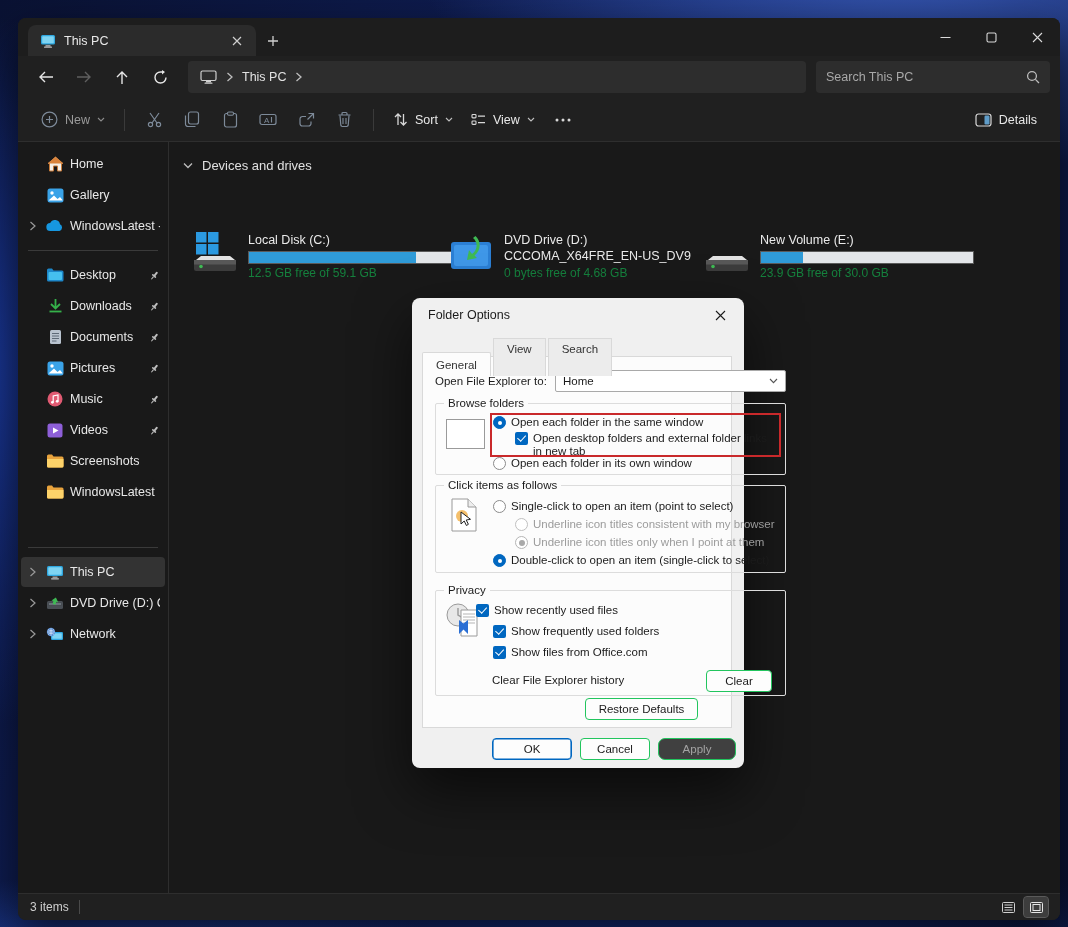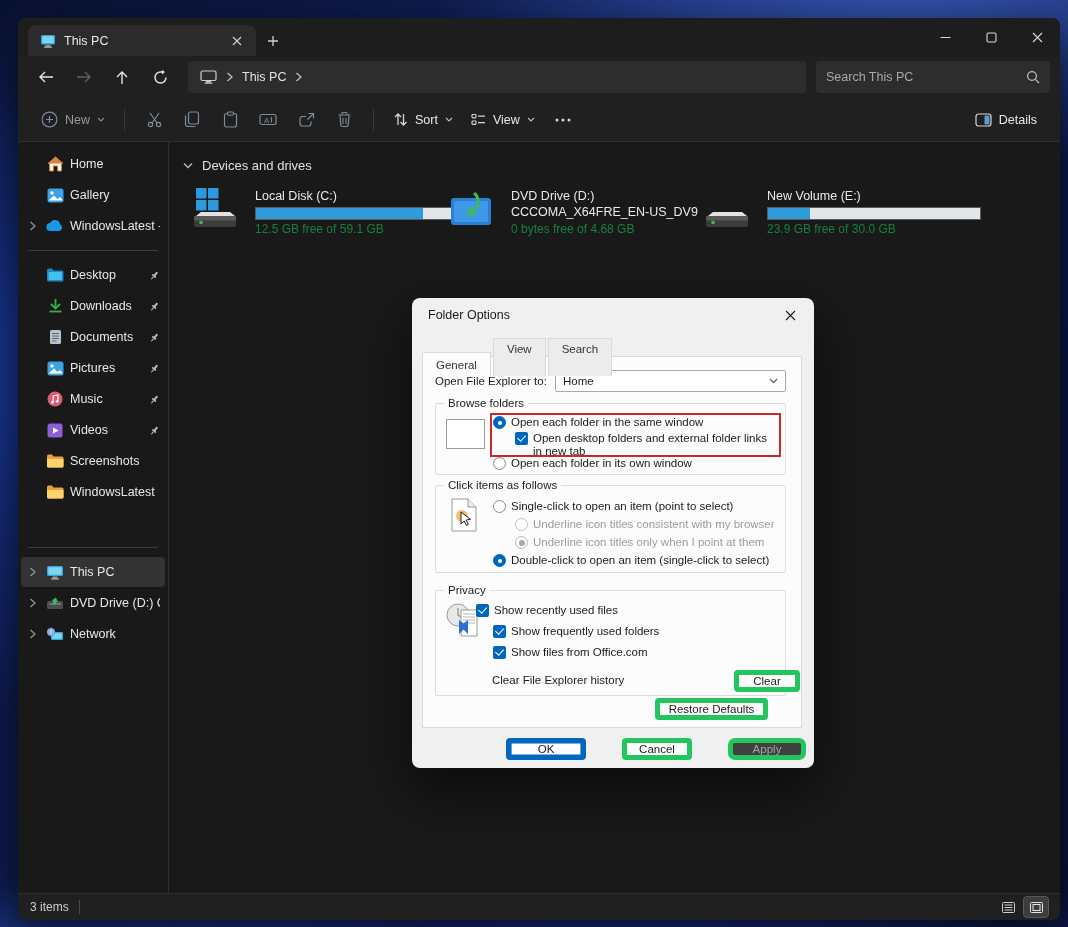--- a/index.html
+++ b/index.html
@@ -55,36 +55,36 @@
   .sic { width:20px; height:20px; flex:none; display:flex; align-items:center; justify-content:center; }
   .slbl { overflow:hidden; }
   .pin { margin-left:auto; flex:none; }
   .ssep { height:1px; background:#3a3a3a; margin:9px 10px; }
   .sgap { height:30px; }
   .vdiv { width:1px; background:#2e2e2e; flex:none; }
 
   .content { flex:1; padding:16px 0 0 14px; position:relative; }
   .sect { display:flex; align-items:center; gap:9px; font-size:13px; color:#e0e0e0; }
   .drives { display:flex; margin-top:15px; padding-left:9px; }
-  .drive { width:256px; display:flex; gap:17px; }
+  .drive { width:256px; display:flex; gap:10px;margin-top:44px; }
   .dicon { width:46px; height:42px; position:relative; flex:none; }
   .dinfo { font-size:12.5px; }
   .dname { color:#eaeaea; line-height:16px; }
   .dbar { width:214px; height:13px; background:#e3e6e9; margin:3px 0 2px; border:1px solid #5a5a5a; }
   .dfill { height:100%; background:#2f9bd8; }
   .dfree { color:#15803d; font-size:12px; margin-top:2px; }
 
   .statusbar { height:27px; border-top:1px solid #2e2e2e; background:#202020; display:flex; align-items:center; padding:0 12px; font-size:12px; color:#cfcfcf; flex:none; }
   .st-sep { width:1px; height:14px; background:#4a4a4a; margin-left:10px; }
   .st-icons { margin-left:auto; display:flex; gap:4px; }
   .stbtn { width:24px; height:20px; display:flex; align-items:center; justify-content:center; border-radius:3px; }
   .stbtn.active { background:#3d3d3d; outline:1px solid #5a5a5a; }
 
   
-  .dlg { position:absolute; left:412px; top:298px; width:402px; height:470px;
+  .dlg { position:absolute; left:412px; top:298px; width:332px; height:470px;
     background:#f0f0f0; border-radius:8px; box-shadow:0 22px 55px rgba(0,0,0,.6);
     font-size:11.5px; color:#1b1b1b; z-index:10; }
   .dlg-title { height:34px; display:flex; align-items:center; padding-left:16px; font-size:12.5px; }
   .dlg-x { margin-left:auto; width:40px; height:30px; display:flex; align-items:center; justify-content:center; margin-right:4px; }
   .dtabs { display:flex; padding:0 10px; position:relative; z-index:2; margin-top:4px; }
   .dtab { padding:4px 13px 5px; border:1px solid #d9d9d9; border-bottom:none; background:#ececec; margin-top:2px; color:#333; }
   .dtab.active { background:#fcfcfc; margin-top:16px; padding-top:6px; border-radius:2px 2px 0 0; position:relative; }
   .dtab.active::after { content:""; position:absolute; left:0; right:0; bottom:-1px; height:2px; background:#fcfcfc; }
   .dtab + .dtab { margin-left:2px; }
   .dpage { position:absolute; left:10px; right:12px; top:58px; height:372px; background:#fcfcfc; border:1px solid #d9d9d9; }
@@ -109,22 +109,22 @@
   .cb { width:13px; height:13px; border-radius:2px; background:#0067c0; position:relative; flex:none; }
   .cb::after { content:""; position:absolute; left:4.2px; top:1.4px; width:3.6px; height:7.4px; border:solid #fff; border-width:0 1.6px 1.6px 0; transform:rotate(42deg); }
 
   .optrow { position:absolute; display:flex; align-items:flex-start; gap:5px; line-height:13px; }
   .optrow.disabled { color:#9c9c9c; }
   .redbox { position:absolute; left:54px; top:9px; width:291px; height:44px; border:2px solid #c9292b; z-index:3; }
 
   .ibox { position:absolute; left:10px; top:15px; width:39px; height:30px; background:#fff; border:1px solid #9a9a9a; }
 
   .clear-label { position:absolute; left:56px; top:83px; }
-  .btn { background:#fdfdfd; border:5px solid #22c55e; border-radius:4px; font-size:11.5px; color:#1b1b1b;
-    display:flex; align-items:center; justify-content:center; font-family:"Liberation Sans",sans-serif;margin-left:28px; }
+  .btn { background:#fdfdfd; border:1px solid #22c55e; border-radius:4px; font-size:11.5px; color:#1b1b1b;
+    display:flex; align-items:center; justify-content:center; font-family:"Liberation Sans",sans-serif; }
   .clear-btn { position:absolute; left:270px; top:79px; width:66px; height:22px; }
   .restore-btn { position:absolute; right:46px; top:400px; width:113px; height:22px; }
   .dlg-buttons { position:absolute; right:8px; bottom:8px; display:flex; gap:8px; }
   .dbtn { height:22px; }
   .dbtn.ok { width:80px; border-color:#0067c0; box-shadow:inset 0 0 0 0.6px #0067c0; }
   .dbtn.cancel { width:70px; }
   .dbtn.apply { width:78px; color:#a3a3a3; background:#404040;border-radius:7px; }
 </style>
 </head>
 <body>

